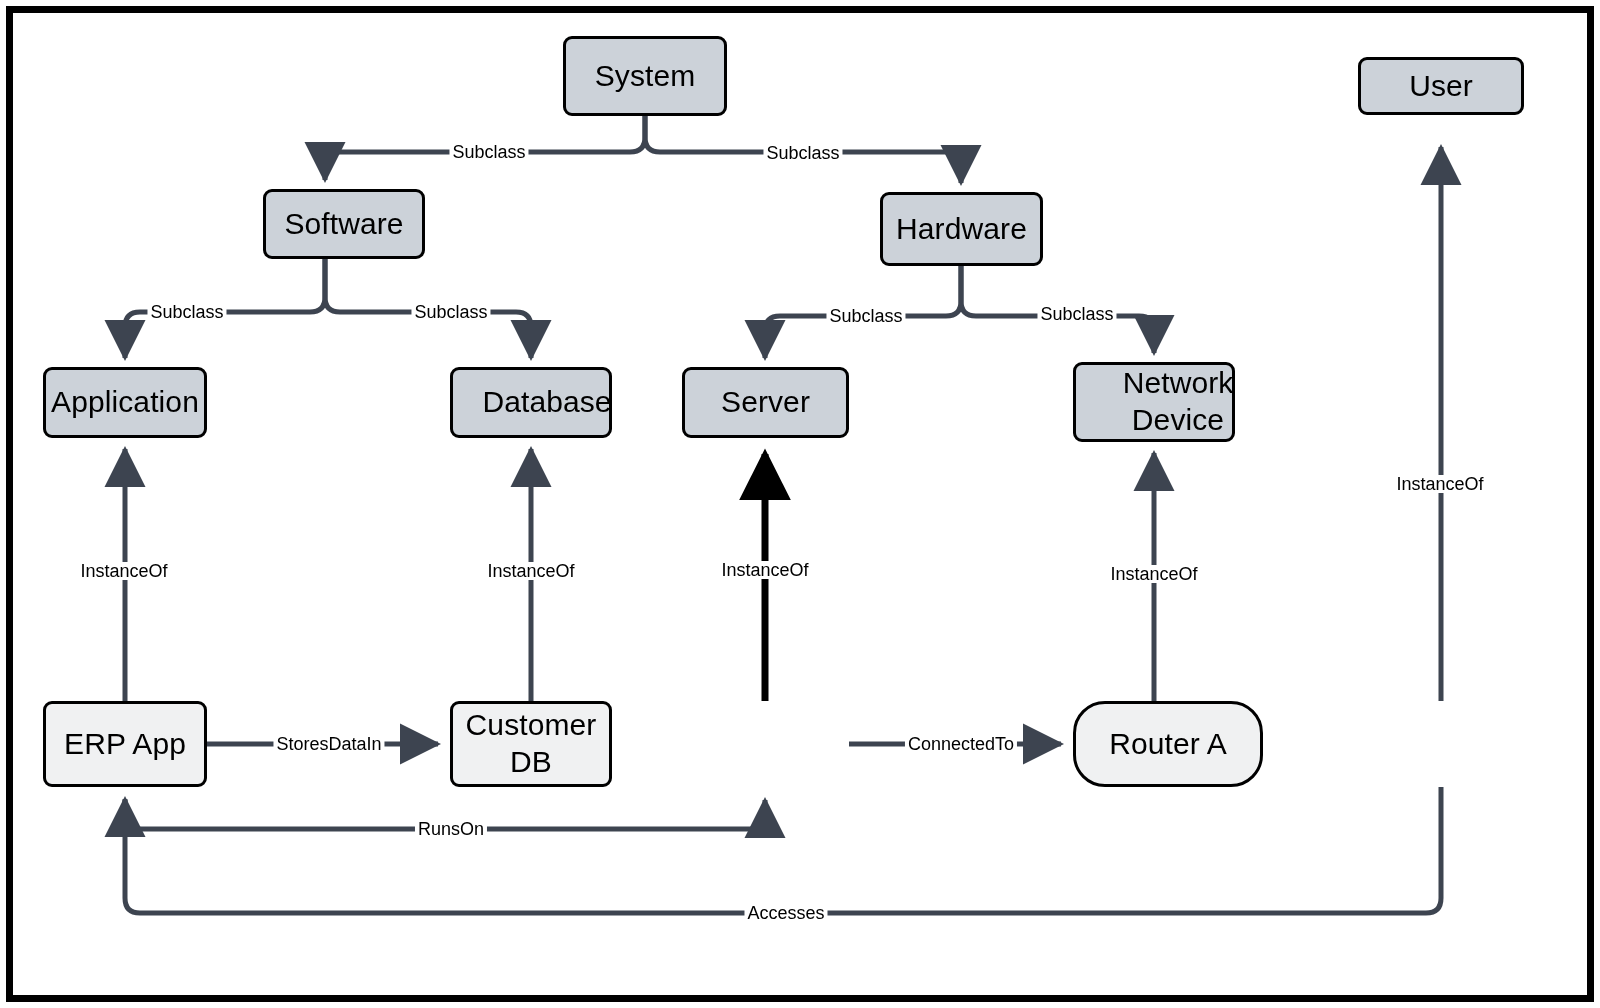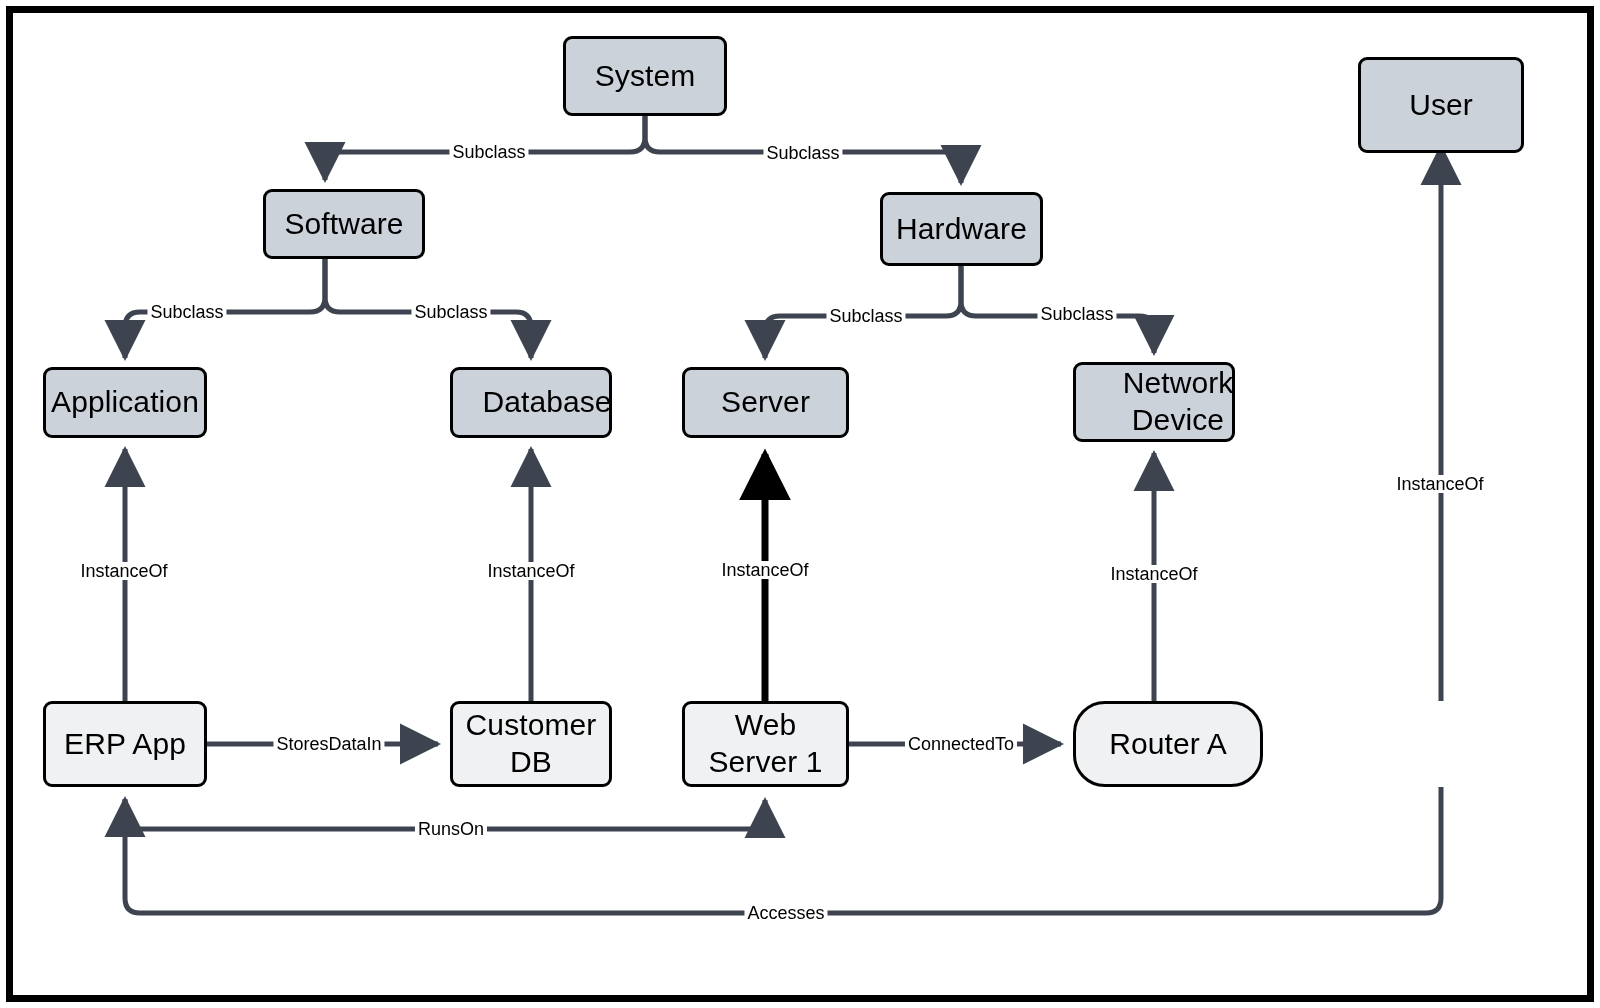--- a/index.html
+++ b/index.html
@@ -123,27 +123,25 @@
   </svg>
 
   <div class="node class-node" style="left:563px; top:36px;  width:164px; height:80px;">System</div>
   <div class="node class-node" style="left:246px; top:189px; width:162px; height:70px;margin-left:17px;">Software</div>
   <div class="node class-node" style="left:880px; top:192px; width:163px; height:74px;">Hardware</div>
   <div class="node class-node" style="left:43px;  top:367px; width:164px; height:71px;">Application</div>
   <div class="node class-node" style="left:450px; top:367px; width:162px; height:71px;padding-left:32px;">Database</div>
   <div class="node class-node" style="left:682px; top:367px; width:167px; height:71px;">Server</div>
   <div class="node class-node" style="left:1073px;top:362px; width:162px; height:80px;padding-left:48px;">Network
 Device</div>
-  <div class="node class-node" style="left:1358px;top:57px;  width:166px; height:96px;">User</div>
+  <div class="node class-node" style="left:1358px;top:57px;  width:166px; height:58px;">User</div>
 
   <div class="node instance-node" style="left:43px;  top:701px; width:164px; height:86px;">ERP App</div>
   <div class="node instance-node" style="left:450px; top:701px; width:162px; height:86px;">Customer
 DB</div>
-  <div class="node instance-node" style="left:682px; top:701px; width:167px; height:86px;">Web
-Server 1</div>
   <div class="node instance-node" style="left:1073px;top:701px; width:190px; height:86px;border-radius:32px;">Router A</div>
 
   <div class="edge-label" style="left:489px;  top:152px;">Subclass</div>
   <div class="edge-label" style="left:803px;  top:153px;">Subclass</div>
   <div class="edge-label" style="left:187px;  top:312px;">Subclass</div>
   <div class="edge-label" style="left:451px;  top:312px;">Subclass</div>
   <div class="edge-label" style="left:866px;  top:316px;">Subclass</div>
   <div class="edge-label" style="left:1077px; top:314px;">Subclass</div>
   <div class="edge-label" style="left:124px;  top:571px;">InstanceOf</div>
   <div class="edge-label" style="left:531px;  top:571px;">InstanceOf</div>

